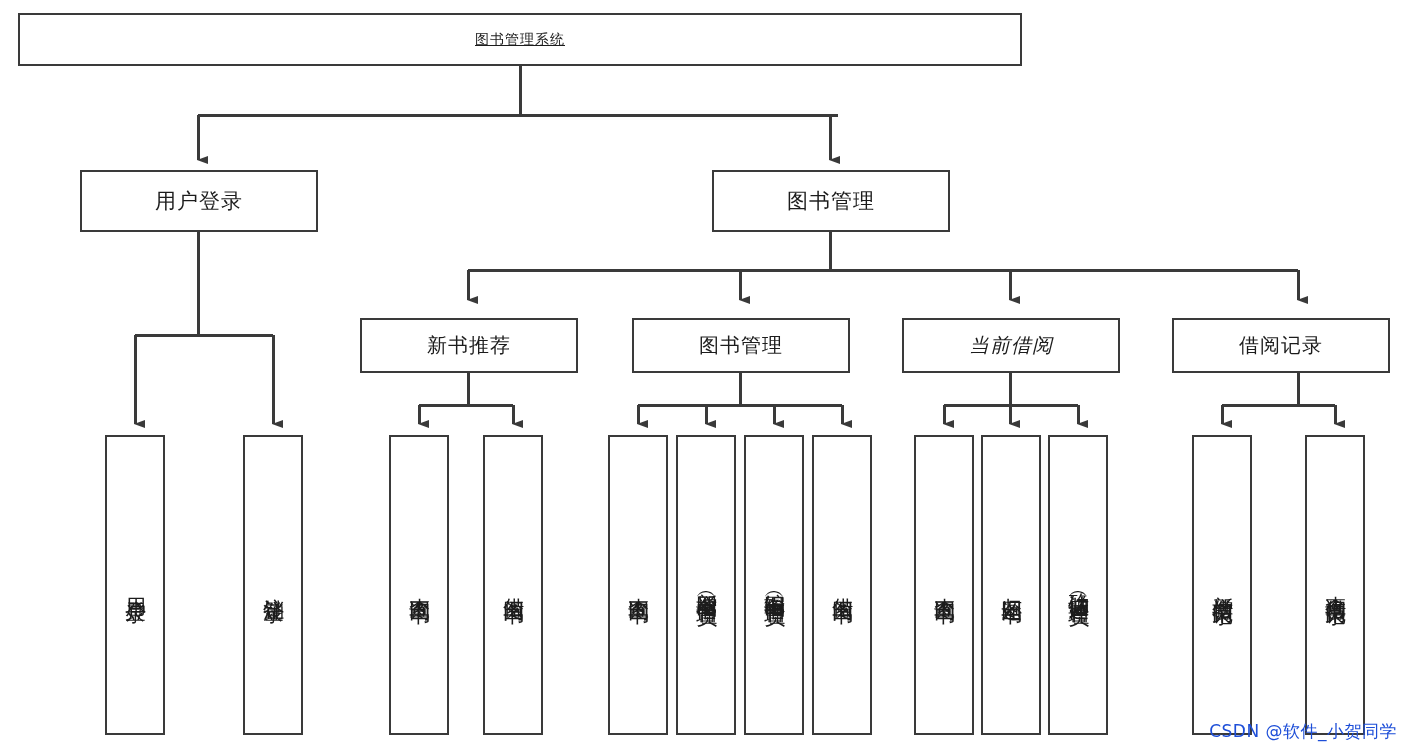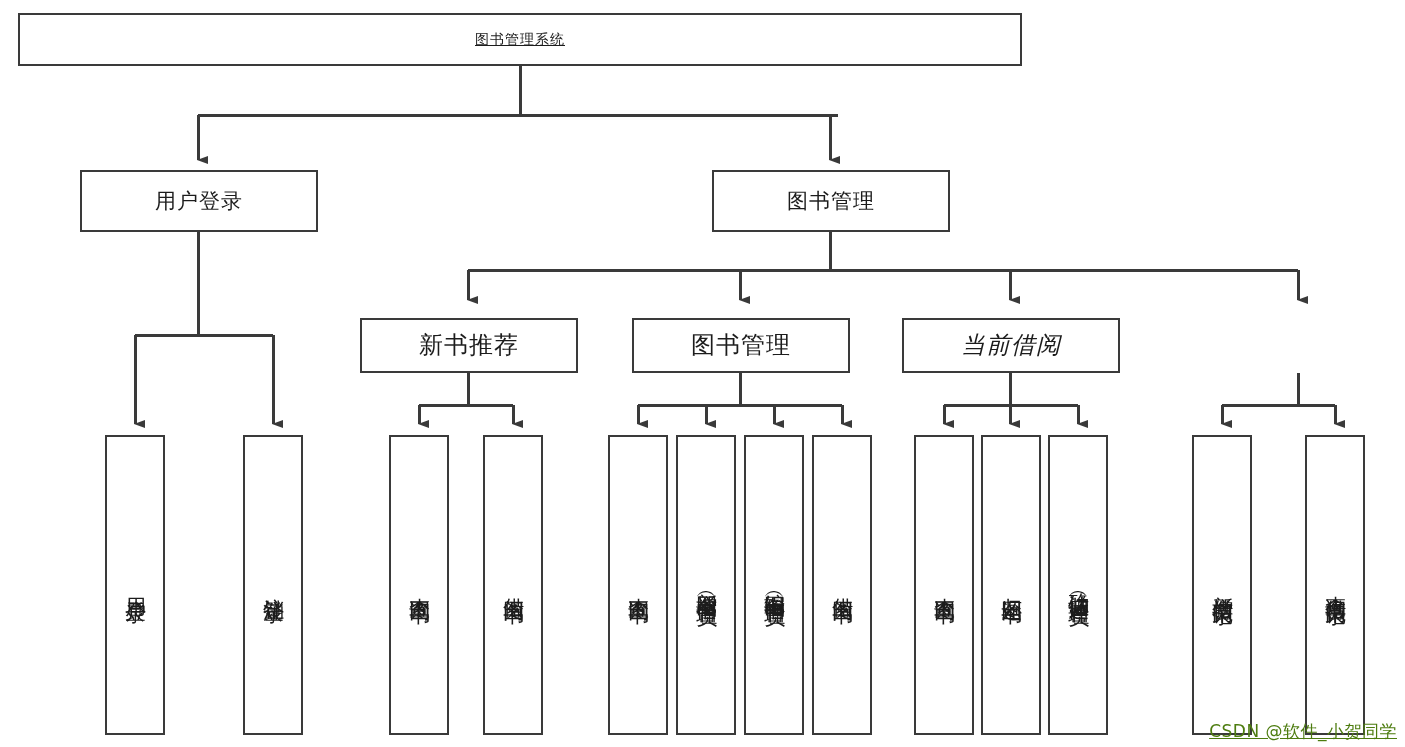--- a/index.html
+++ b/index.html
@@ -37,21 +37,21 @@
     font-size:21px;
     line-height:1.18;
     letter-spacing:1px;
     color:#1c1c1c;
     white-space:nowrap;
     text-align:center;
   }
   
   .node.root .label{ font-size:14px;text-decoration:underline; }
   .node.level2 .label{ font-size:21px; }
-  .node.level3 .label{ font-size:24px; }
+  .node.level3 .label{ font-size:20px; }
 
   
   .node.leaf{
     align-items:flex-start;
     justify-content:center;
     padding-top:0;
   }
   .node.leaf .label{
     writing-mode:vertical-rl;
     text-orientation:upright;
@@ -68,25 +68,24 @@
     justify-content:center;
     width:100%;
     height:100%;
   }
   
   #watermark{
     position:absolute;
     right:8px;
     bottom:4px;
     font-size:17px;
-    color:#4d7c0f;
+    color:#1d4ed8;
     letter-spacing:0.5px;
     z-index:5;
     white-space:nowrap;
-    text-decoration:underline;
   }
 </style>
 </head>
 <body>
 
 <div id="diagram">
 
   <svg id="connectors" viewBox="0 0 1405 747" width="1405" height="747" xmlns="http://www.w3.org/2000/svg">
     <defs>
       <marker id="arw" markerWidth="9" markerHeight="11" refX="4.5" refY="10" orient="auto" markerUnits="userSpaceOnUse">
@@ -154,20 +153,23 @@
   </div>
 
   <div class="node level3" style="left:632px;top:318px;width:218px;height:55px;">
     <span class="label">图书管理</span>
   </div>
 
   <div class="node level3" style="left:902px;top:318px;width:218px;height:55px;font-style:italic;">
     <span class="label">当前借阅</span>
   </div>
 
+  <div class="node level3" style="left:1172px;top:318px;width:218px;height:55px;">
+    <span class="label">借阅记录</span>
+  </div>
 
   <div class="node leaf" style="left:105px;top:435px;width:60px;height:300px;">
     <span class="leafwrap">
       <span class="label">用户登录</span>
     </span>
   </div>
 
   <div class="node leaf" style="left:243px;top:435px;width:60px;height:300px;">
     <span class="leafwrap">
       <span class="label">注销登录</span>

